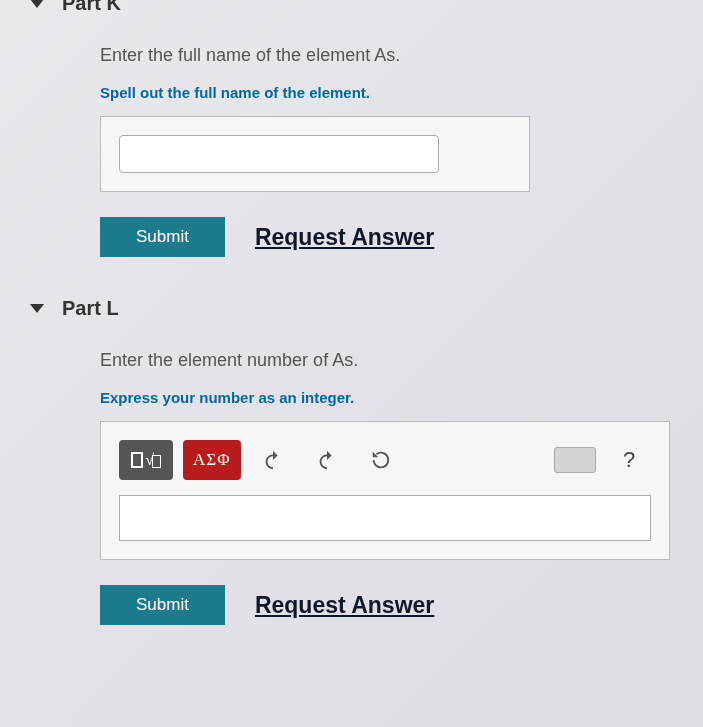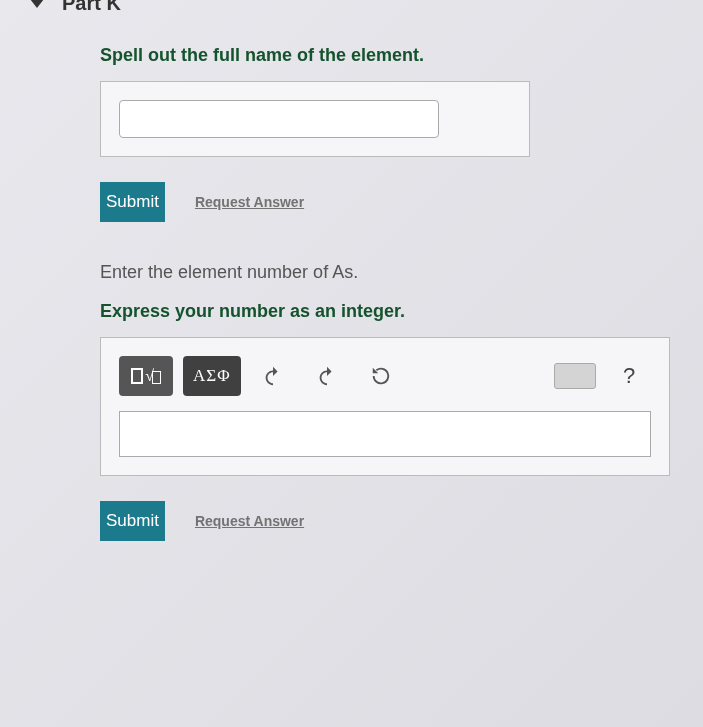--- a/index.html
+++ b/index.html
@@ -32,23 +32,23 @@
     border-right: 7px solid transparent;
     border-top: 9px solid #333;
   }
   .prompt-text {
     font-size: 18px;
     color: #555;
     margin-left: 50px;
     margin-bottom: 18px;
   }
   .prompt-bold {
-    font-size: 18px;
+    font-size: 15px;
     font-weight: bold;
-    color: #14532d;
+    color: #0369a1;
     margin-left: 50px;
     margin-bottom: 15px;
   }
   .answer-box {
     margin-left: 50px;
     border: 1px solid #bbb;
     background: #f6f6f8;
     padding: 18px;
     margin-bottom: 25px;
     width: 430px;
@@ -69,27 +69,27 @@
     display: flex;
     align-items: center;
     gap: 30px;
     margin-left: 50px;
     margin-bottom: 40px;
   }
   .submit-btn {
     background: #1b7b8c;
     color: #fff;
     border: none;
-    padding: 10px 6px;
+    padding: 10px 36px;
     font-size: 17px;
     cursor: pointer;
   }
   .request-link {
-    color: #737373;
-    font-size: 14px;
+    color: #0f172a;
+    font-size: 23px;
     font-weight: bold;
     text-decoration: underline;
     cursor: pointer;
   }
   .toolbar {
     display: flex;
     align-items: center;
     gap: 10px;
     margin-bottom: 15px;
   }
@@ -98,21 +98,21 @@
     align-items: center;
     justify-content: center;
     min-width: 44px;
     height: 40px;
     border-radius: 4px;
     color: #555;
     font-size: 18px;
     cursor: pointer;
   }
   .tool-dark {
-    background: #404040;
+    background: #b91c1c;
     color: #fff;
     padding: 0 10px;
     font-size: 17px;
     letter-spacing: 1px;
     font-family: "Times New Roman", serif;
   }
   .tool-template {
     background: #555;
     color: #fff;
     width: 54px;
@@ -159,31 +159,36 @@
 </head>
 <body>
 
 <div class="content">
 
   <div class="part-header top-part">
     <span class="caret"></span>
     <span>Part K</span>
   </div>
 
+  <div class="prompt-text">Enter the full name of the element As.</div>
   <div class="prompt-bold">Spell out the full name of the element.</div>
 
   <div class="answer-box">
     <input type="text" class="text-input" value="" style="">
   </div>
 
   <div class="btn-row">
     <button class="submit-btn">Submit</button>
     <a class="request-link">Request Answer</a>
   </div>
 
+  <div class="part-header">
+    <span class="caret"></span>
+    <span>Part L</span>
+  </div>
 
   <div class="prompt-text">Enter the element number of As.</div>
   <div class="prompt-bold">Express your number as an integer.</div>
 
   <div class="answer-box wide">
     <div class="toolbar">
       <span class="tool-btn tool-template">
         <span class="tmpl-box"></span>
         <span class="tmpl-root">√<span style="font-size:10px;border:1px solid #fff;padding:0 2px;margin-left:-2px;">&nbsp;</span></span>
       </span>

